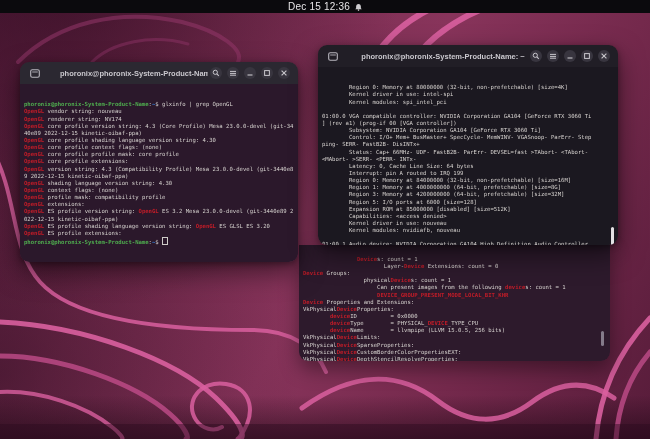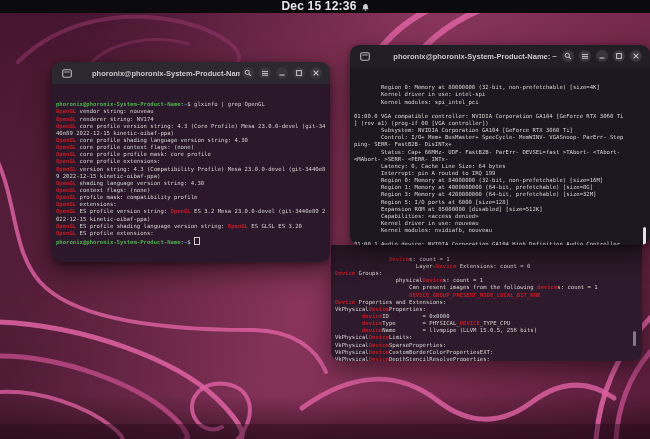--- a/index.html
+++ b/index.html
@@ -10,25 +10,25 @@
       linear-gradient(to bottom, rgba(20,4,14,0.0) 90%, rgba(20,4,14,0.55) 100%),
       radial-gradient(circle at 10% -5%, rgba(35,6,24,0.55), rgba(35,6,24,0) 45%),
       radial-gradient(circle at 0% 85%, rgba(30,6,22,0.45), rgba(30,6,22,0) 40%),
       linear-gradient(118deg, #5e2040 0%, #7b2e52 28%, #88345b 52%, #74294c 74%, #571c3a 100%);
   }
   svg.bgart{position:absolute;left:0;top:0;z-index:0;}
 
   
   .topbar{position:absolute;left:0;top:0;right:0;height:13px;background:#0b0a0d;z-index:50;
     display:flex;align-items:center;justify-content:center;gap:5px;}
-  .clock{color:#e8e6e8;font-size:12px;font-weight:700;letter-spacing:.2px;line-height:13px;}
+  .clock{color:#e8e6e8;font-size:10px;font-weight:400;letter-spacing:.2px;line-height:13px;}
   .bell{display:flex;align-items:center;}
 
   
-  .win{position:absolute;border-radius:9px;box-shadow:0 10px 26px rgba(0,0,0,.5),0 2px 6px rgba(0,0,0,.35);margin-left:32px;}
+  .win{position:absolute;border-radius:9px;box-shadow:0 10px 26px rgba(0,0,0,.5),0 2px 6px rgba(0,0,0,.35);}
   .titlebar{height:22px;border-radius:9px 9px 0 0;display:flex;align-items:center;padding:0 8px;position:relative;}
   .title{position:absolute;left:40px;right:90px;text-align:center;color:#cac8ce;font-size:7.5px;font-weight:700;
     white-space:nowrap;overflow:hidden;pointer-events:none;}
   .tb-left{display:flex;align-items:center;}
   .tb-right{margin-left:auto;display:flex;align-items:center;gap:5px;}
   .tb-btn{width:12px;height:12px;border-radius:50%;background:#38353f;display:flex;align-items:center;justify-content:center;}
   .newtab{width:13px;height:12px;display:flex;align-items:center;justify-content:center;}
 
   .term{font-family:"DejaVu Sans Mono",monospace;font-size:5.6px;line-height:7.15px;
     white-space:pre;overflow:hidden;border-radius:0 0 9px 9px;padding:3px 0 0 4px;position:relative;}

